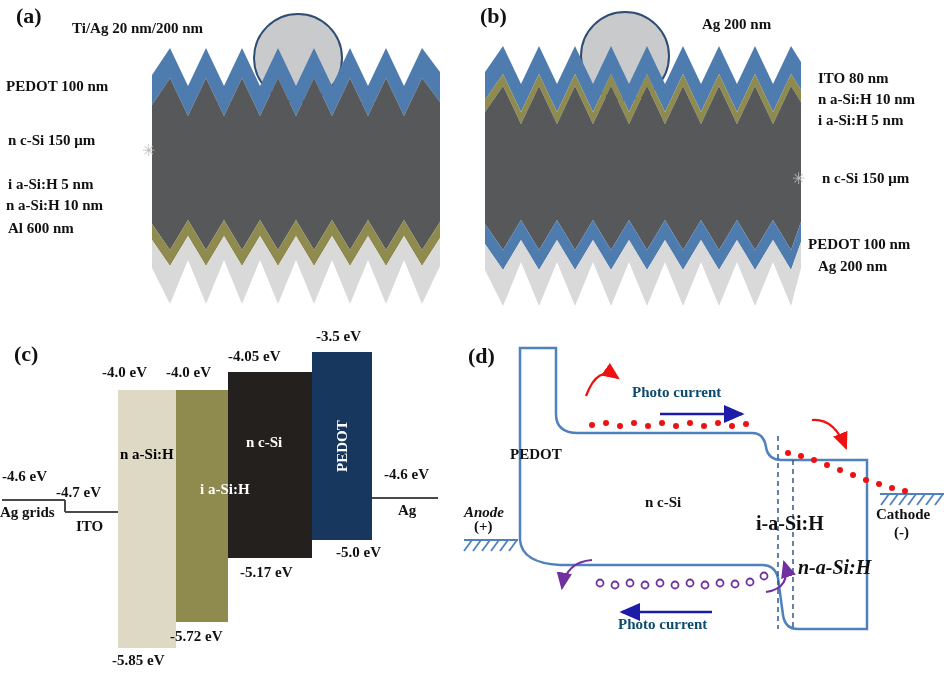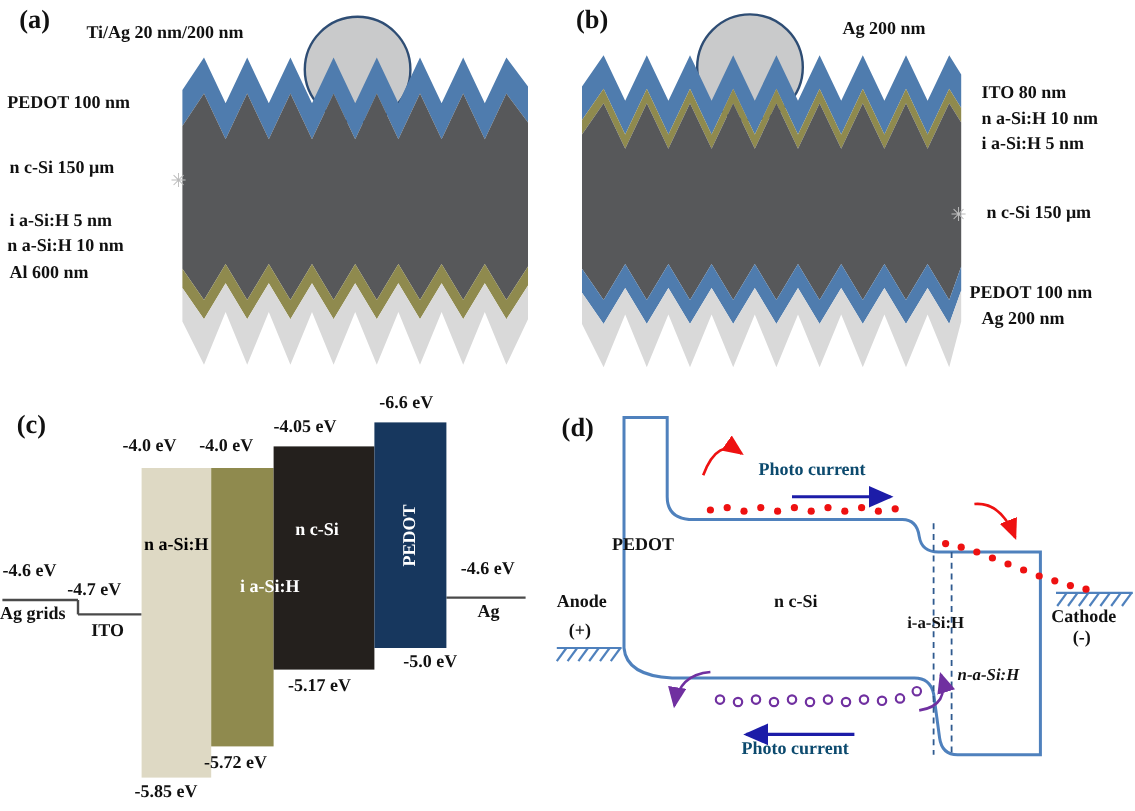--- a/index.html
+++ b/index.html
@@ -1,21 +1,21 @@
 <!DOCTYPE html>
 <html><head>
 <meta charset="utf-8">
 <style>
   html,body{margin:0;padding:0;background:#ffffff;}
   #figure{position:relative;width:946px;height:676px;background:#ffffff;overflow:hidden;
           font-family:"Liberation Serif",serif;}
   .panel{position:absolute;}
   .lbl{position:absolute;font-weight:bold;color:#111111;font-size:15px;white-space:nowrap;line-height:1.1;}
   .tag{font-size:22px;}
-  .small{font-size:14px;}
+  .small{font-size:20px;}
   .white-text{color:#ffffff;}
   .cream-text{color:#000000;}
   .blue-text{color:#0c4a6e;}
   .vert{writing-mode:vertical-rl;transform:rotate(180deg);display:flex;align-items:center;justify-content:center;}
   svg{position:absolute;left:0;top:0;}
 </style>
 </head>
 <body>
 
 <div id="figure">
@@ -66,21 +66,21 @@
       <line x1="372" y1="172" x2="438" y2="172" stroke="#4a4a4a" stroke-width="2"></line>
       <rect x="118" y="64" width="58" height="258" fill="#ded9c4"></rect>
       <rect x="176" y="64" width="52" height="232" fill="#8f8a4e"></rect>
       <rect x="228" y="46" width="84" height="186" fill="#24201d"></rect>
       <rect x="312" y="26" width="60" height="188" fill="#17375e"></rect>
     </svg>
     <div class="lbl tag" style="left:14px;top:16px;">(c)</div>
     <div class="lbl" style="left:102px;top:38px;">-4.0 eV</div>
     <div class="lbl" style="left:166px;top:38px;">-4.0 eV</div>
     <div class="lbl" style="left:228px;top:22px;">-4.05 eV</div>
-    <div class="lbl" style="left:316px;top:2px;">-6.6 eV</div>
+    <div class="lbl" style="left:316px;top:2px;">-3.5 eV</div>
     <div class="lbl" style="left:2px;top:142px;">-4.6 eV</div>
     <div class="lbl" style="left:0px;top:178px;">Ag grids</div>
     <div class="lbl" style="left:56px;top:158px;">-4.7 eV</div>
     <div class="lbl" style="left:76px;top:192px;">ITO</div>
     <div class="lbl" style="left:384px;top:140px;">-4.6 eV</div>
     <div class="lbl" style="left:398px;top:176px;">Ag</div>
     <div class="lbl" style="left:336px;top:218px;">-5.0 eV</div>
     <div class="lbl" style="left:240px;top:238px;">-5.17 eV</div>
     <div class="lbl" style="left:170px;top:302px;">-5.72 eV</div>
     <div class="lbl" style="left:112px;top:326px;">-5.85 eV</div>
@@ -178,20 +178,20 @@
       <line x1="200" y1="88" x2="282" y2="88" stroke-width="2.6" marker-end="url(#arr-navy)" stroke="#1c1ca8"></line>
       <line x1="252" y1="286" x2="162" y2="286" stroke-width="2.6" marker-end="url(#arr-navy)" stroke="#1c1ca8"></line>
     </svg>
 
     <div class="lbl tag" style="left:8px;top:18px;">(d)</div>
     <div class="lbl" style="left:50px;top:120px;">PEDOT</div>
     <div class="lbl blue-text" style="left:172px;top:58px;">Photo current</div>
     <div class="lbl" style="left:185px;top:168px;">n c-Si</div>
     <div class="lbl small" style="left:296px;top:186px;">i-a-Si:H</div>
     <div class="lbl small" style="left:338px;top:230px;font-style:italic;">n-a-Si:H</div>
-    <div class="lbl" style="left:4px;top:168px;">Anode</div>
+    <div class="lbl" style="left:4px;top:178px;font-style:italic;">Anode</div>
     <div class="lbl" style="left:14px;top:192px;">(+)</div>
     <div class="lbl" style="left:416px;top:180px;">Cathode</div>
     <div class="lbl" style="left:434px;top:198px;">(-)</div>
     <div class="lbl blue-text" style="left:158px;top:290px;">Photo current</div>
   </div>
 
 </div>
 
 </body></html>

